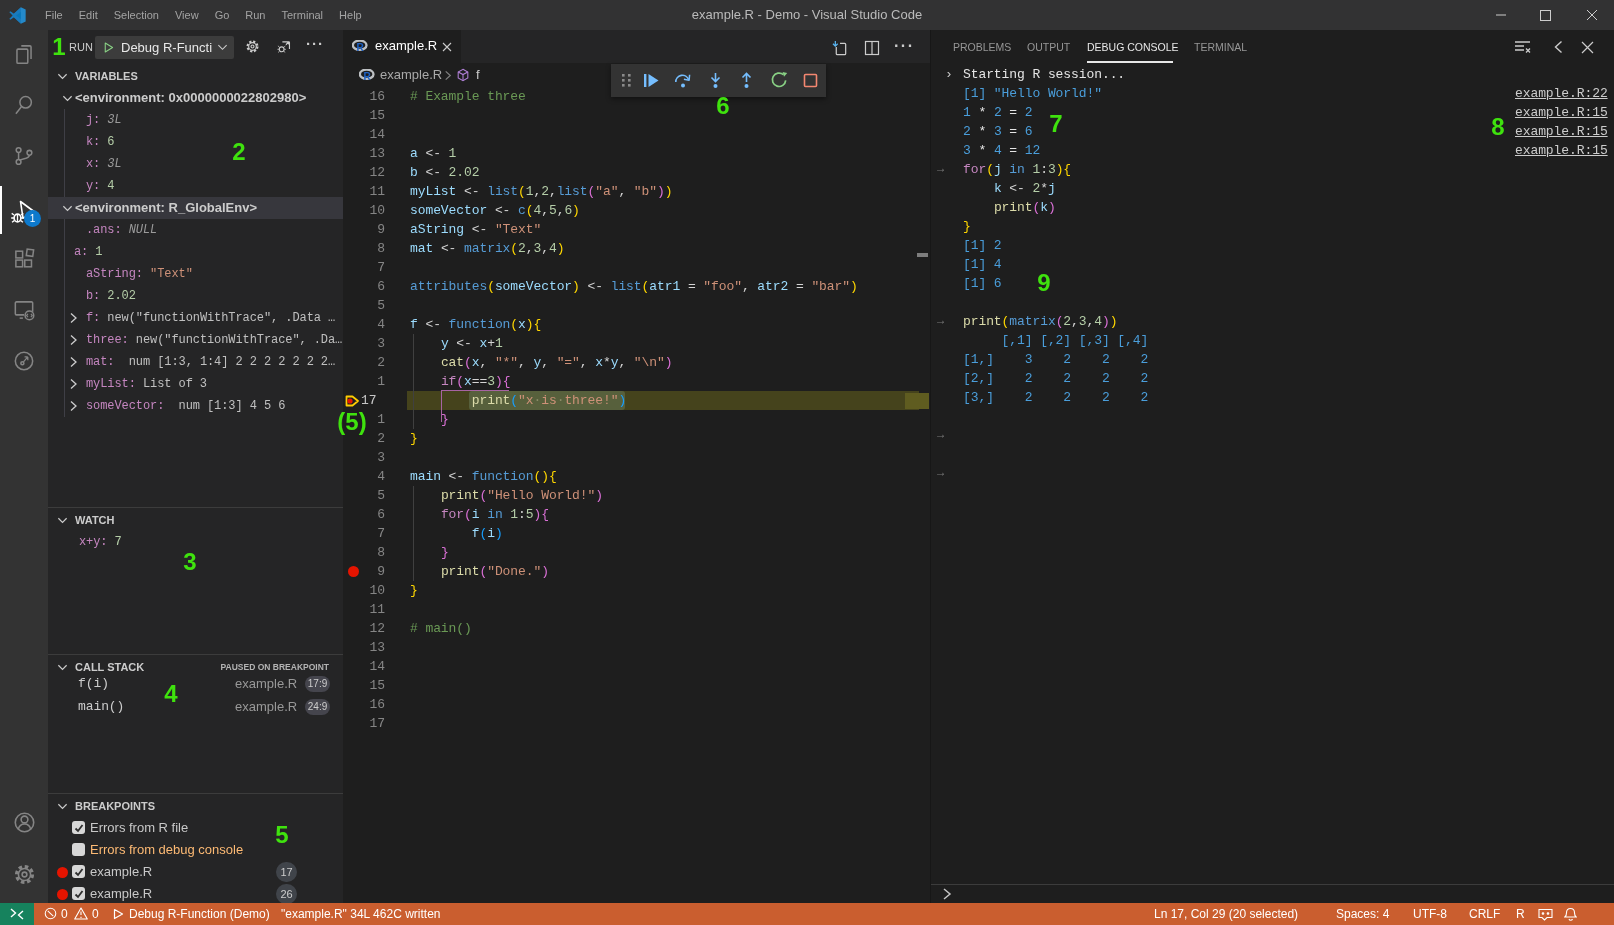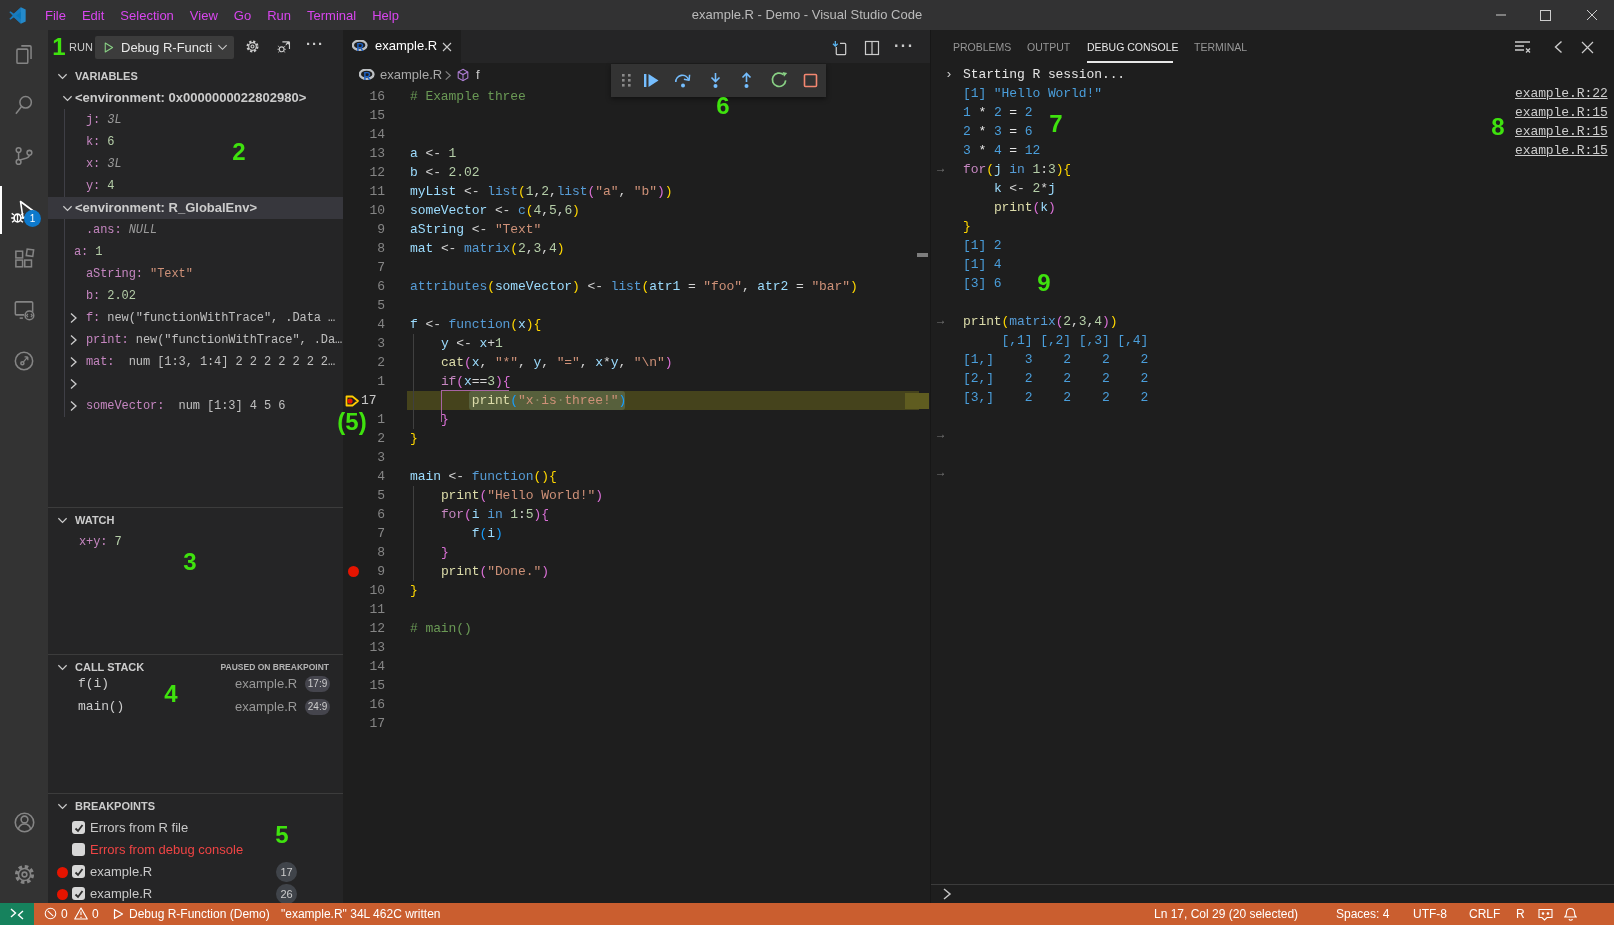--- a/index.html
+++ b/index.html
@@ -4,21 +4,21 @@
 <style>
 * { margin:0; padding:0; box-sizing:border-box; }
 html,body { width:1614px; height:925px; overflow:hidden; background:#1e1e1e;
   font-family:"Liberation Sans", sans-serif; }
 #app { position:relative; width:1614px; height:925px; }
 .abs { position:absolute; }
 .mono { font-family:"Liberation Mono", monospace; font-size:13px; letter-spacing:-0.084px; white-space:pre; }
 
 
 #titlebar { position:absolute; left:0; top:0; width:1614px; height:30px; background:#323233; color:#cccccc; }
-#titlebar .menus { position:absolute; left:37px; top:0; height:30px; display:flex; align-items:center; font-size:13px; color:#d946ef; }
+#titlebar .menus { position:absolute; left:37px; top:0; height:30px; display:flex; align-items:center; font-size:11px; color:#a3a3a3; }
 #titlebar .menus span { padding:0 8px; }
 #wintitle { position:absolute; top:0; left:600px; width:414px; height:30px; line-height:30px; text-align:center; font-size:13px; color:#bbbbbb; }
 .winctl { position:absolute; top:0; width:45px; height:30px; display:flex; align-items:center; justify-content:center; }
 
 
 #activitybar { position:absolute; left:0; top:30px; width:48px; height:873px; background:#333333; }
 .actitem { position:absolute; left:0; width:48px; height:48px; display:flex; align-items:center; justify-content:center; }
 
 
 #sidebar { position:absolute; left:48px; top:30px; width:295px; height:873px; background:#252526; color:#cccccc; overflow:hidden; }
@@ -219,22 +219,23 @@
           <path d="M1.5 1.5L6 6l4.5-4.5"></path>
         </svg>
         <span style="position:absolute;left:27px;font-weight:600;color:#cccccc">&lt;environment: R_GlobalEnv&gt;</span>
       </div>
     <div class="abs" style="left:16px;top:189px;width:1px;height:198px;background:#3f3f46"></div>
     <div class="row22 mono" style="top:189px;left:38px"><span class="nm">.ans: </span><span class="gv">NULL</span></div>
     <div class="row22 mono" style="top:211px;left:26px"><span class="nm">a: </span><span class="nv">1</span></div>
     <div class="row22 mono" style="top:233px;left:38px"><span class="nm">aString: </span><span class="sv">"Text"</span></div>
     <div class="row22 mono" style="top:255px;left:38px"><span class="nm">b: </span><span class="nv">2.02</span></div>
     <div class="row22 mono" style="top:277px;left:38px"><span class="nm">f: </span><span class="wv">new("functionWithTrace", .Data …</span></div>
-    <div class="row22 mono" style="top:299px;left:38px"><span class="nm">print: </span><span class="wv">new("functionWithTrace", .Da…</span></div>
+    <div class="row22 mono" style="top:299px;left:38px"><span class="nm">three: </span><span class="wv">new("functionWithTrace", .Da…</span></div>
     <div class="row22 mono" style="top:321px;left:38px"><span class="nm">mat: </span><span class="wv"> num [1:3, 1:4] 2 2 2 2 2 2 2…</span></div>
+    <div class="row22 mono" style="top:343px;left:38px"><span class="nm">myList: </span><span class="wv">List of 3</span></div>
     <div class="row22 mono" style="top:365px;left:38px"><span class="nm">someVector: </span><span class="wv"> num [1:3] 4 5 6</span></div>
     <svg class="abs" style="left:21px;top:282px" width="9" height="12" viewBox="0 0 8 12" fill="none" stroke="#cccccc" stroke-width="1.3">
         <path d="M1.5 1.5L6.5 6l-5 4.5"></path>
       </svg>
     <svg class="abs" style="left:21px;top:304px" width="9" height="12" viewBox="0 0 8 12" fill="none" stroke="#cccccc" stroke-width="1.3">
         <path d="M1.5 1.5L6.5 6l-5 4.5"></path>
       </svg>
     <svg class="abs" style="left:21px;top:326px" width="9" height="12" viewBox="0 0 8 12" fill="none" stroke="#cccccc" stroke-width="1.3">
         <path d="M1.5 1.5L6.5 6l-5 4.5"></path>
       </svg>
@@ -283,21 +284,21 @@
     <div class="row22" style="top:787px">
       <div class="cbx">
           <svg width="10" height="10" viewBox="0 0 10 10">
             <path d="M1.5 5.5l2.5 2.5 4.5-6" stroke="#2d2d2d" stroke-width="1.8" fill="none"></path>
           </svg>
         </div>
       <span style="position:absolute;left:42px;color:#c8c8c8">Errors from R file</span>
     </div>
     <div class="row22" style="top:809px">
       <div class="cbx"></div>
-      <span style="position:absolute;left:42px;color:#ef4444">Errors from debug console</span>
+      <span style="position:absolute;left:42px;color:#fdba74">Errors from debug console</span>
     </div>
     <div class="row22" style="top:831px">
       <div class="abs" style="left:9px;top:6px;width:11px;height:11px;border-radius:50%;background:#e51400"></div>
       <div class="cbx">
           <svg width="10" height="10" viewBox="0 0 10 10">
             <path d="M1.5 5.5l2.5 2.5 4.5-6" stroke="#2d2d2d" stroke-width="1.8" fill="none"></path>
           </svg>
         </div>
       <span style="position:absolute;left:42px;color:#c8c8c8">example.R</span>
       <div class="pill" style="left:228px;top:1px;width:21px;height:20px;line-height:20px;border-radius:11px;background:#40444a">17</div>
@@ -485,21 +486,21 @@
     <div class="prow mono" style="top:54px"><span class="cb">[1] "Hello World!"</span></div>
     <div class="prow mono" style="top:73px"><span class="cb">1</span><span class="cw"> * </span><span class="cb">2</span><span class="cw"> = </span><span class="cb">2</span></div>
     <div class="prow mono" style="top:92px"><span class="cb">2</span><span class="cw"> * </span><span class="cb">3</span><span class="cw"> = </span><span class="cb">6</span></div>
     <div class="prow mono" style="top:111px"><span class="cb">3</span><span class="cw"> * </span><span class="cb">4</span><span class="cw"> = </span><span class="cb">12</span></div>
     <div class="prow mono" style="top:130px"><span class="parw">→</span><span class="k">for</span><span class="b1">(</span><span class="v">j</span> <span class="fn">in</span> <span class="n">1</span><span class="op">:</span><span class="n">3</span><span class="b1">)</span><span class="b1">{</span></div>
     <div class="prow mono" style="top:149px">    <span class="v">k</span> <span class="op">&lt;-</span> <span class="n">2</span><span class="op">*</span><span class="v">j</span></div>
     <div class="prow mono" style="top:168px">    <span class="y">print</span><span class="b2">(</span><span class="v">k</span><span class="b2">)</span></div>
     <div class="prow mono" style="top:187px"><span class="b1">}</span></div>
     <div class="prow mono" style="top:206px"><span class="cb">[1] 2</span></div>
     <div class="prow mono" style="top:225px"><span class="cb">[1] 4</span></div>
-    <div class="prow mono" style="top:244px"><span class="cb">[3] 6</span></div>
+    <div class="prow mono" style="top:244px"><span class="cb">[1] 6</span></div>
     <div class="prow mono" style="top:282px"><span class="parw">→</span><span class="y">print</span><span class="b1">(</span><span class="fn">matrix</span><span class="b2">(</span><span class="n">2</span><span class="op">,</span><span class="n">3</span><span class="op">,</span><span class="n">4</span><span class="b2">)</span><span class="b1">)</span></div>
     <div class="prow mono" style="top:301px"><span class="cb">     [,1] [,2] [,3] [,4]</span></div>
     <div class="prow mono" style="top:320px"><span class="cb">[1,]    3    2    2    2</span></div>
     <div class="prow mono" style="top:339px"><span class="cb">[2,]    2    2    2    2</span></div>
     <div class="prow mono" style="top:358px"><span class="cb">[3,]    2    2    2    2</span></div>
     <div class="prow mono" style="top:396px"><span class="parw">→</span></div>
     <div class="prow mono" style="top:434px"><span class="parw">→</span></div>
 
     <div class="plink mono" style="left:584px;top:54px">example.R:22</div>
     <div class="plink mono" style="left:584px;top:73px">example.R:15</div>

